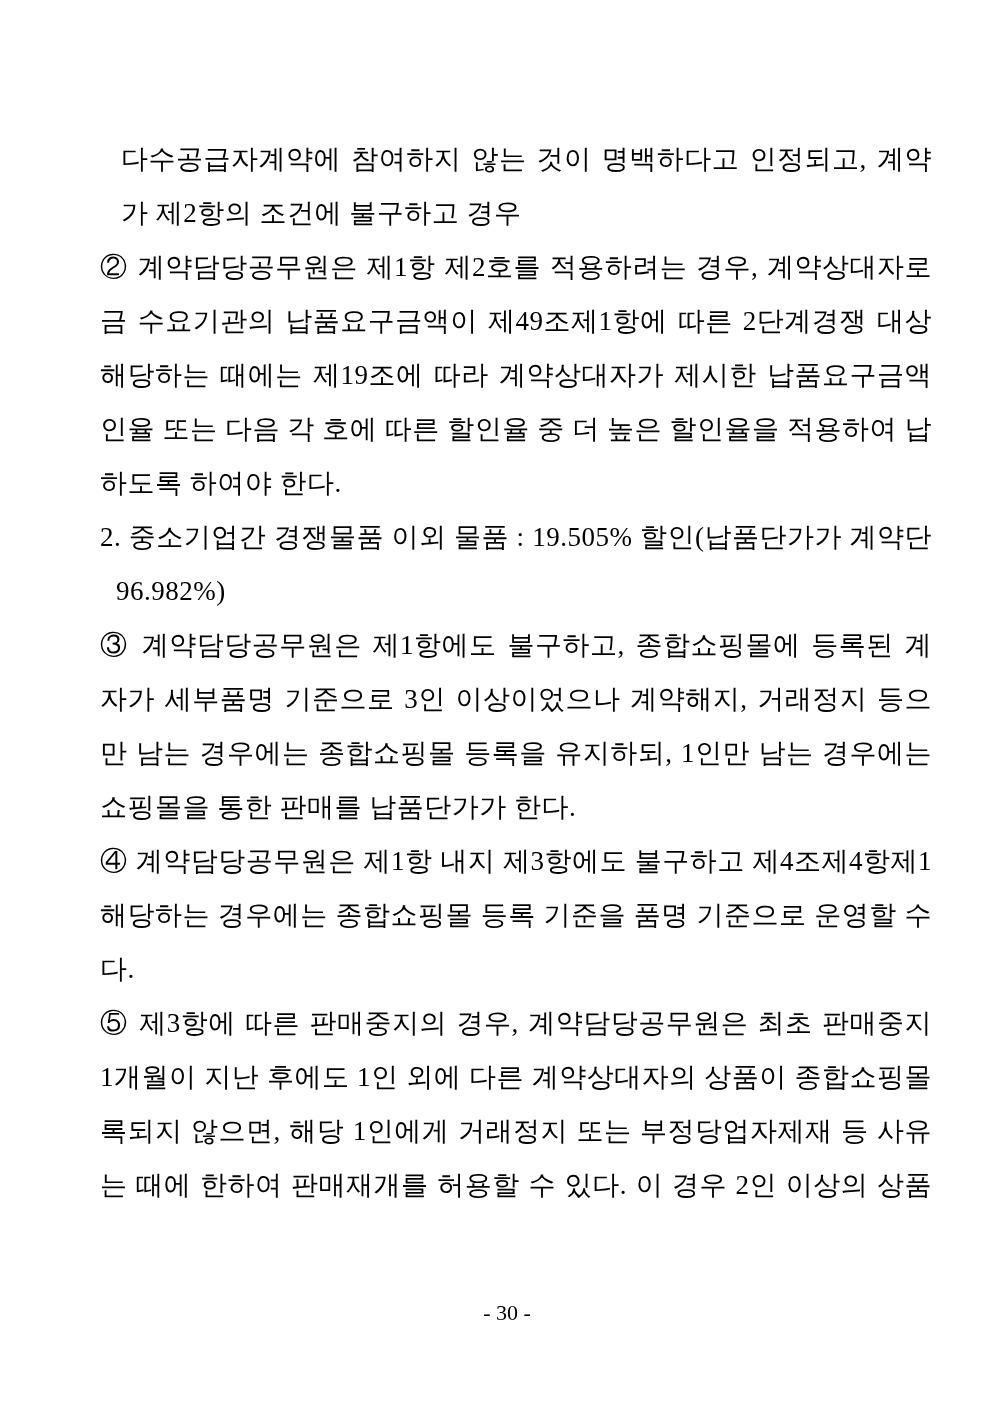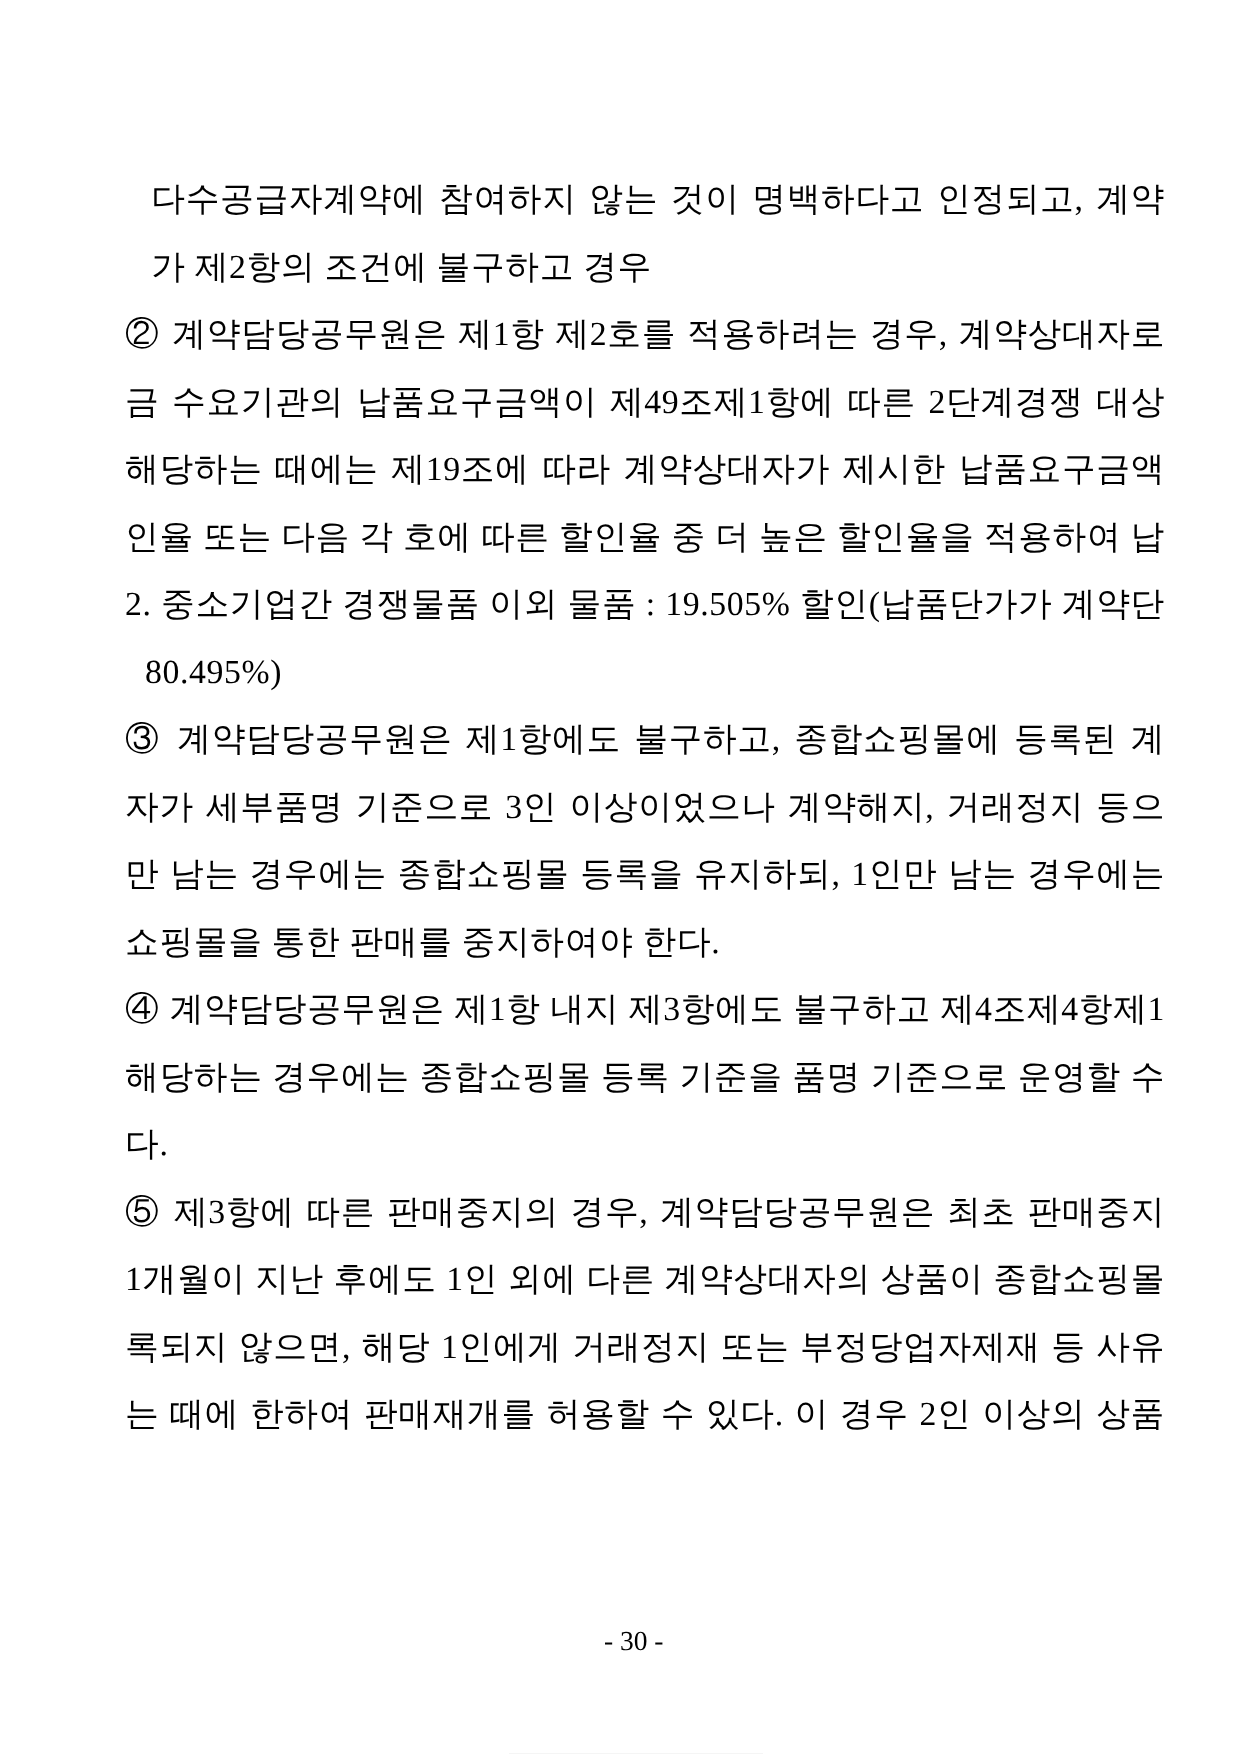--- a/index.html
+++ b/index.html
@@ -57,26 +57,27 @@
 
 <div class="page">
 
   <div class="body-text">
     <div class="line fill indent-lg">다수공급자계약에 참여하지 않는 것이 명백하다고 인정되고, 계약상대자</div>
     <div class="line indent-lg">가 제2항의 조건에 불구하고 경우</div>
     <div class="line fill">② 계약담당공무원은 제1항 제2호를 적용하려는 경우, 계약상대자로 하여</div>
     <div class="line fill">금 수요기관의 납품요구금액이 제49조제1항에 따른 2단계경쟁 대상금액에</div>
     <div class="line fill">해당하는 때에는 제19조에 따라 계약상대자가 제시한 납품요구금액별 할</div>
     <div class="line fill">인율 또는 다음 각 호에 따른 할인율 중 더 높은 할인율을 적용하여 납품</div>
+    <div class="line">하도록 하여야 한다.</div>
     <div class="line fill">2. 중소기업간 경쟁물품 이외 물품 : 19.505% 할인(납품단가가 계약단가의</div>
-    <div class="line indent-sm">80.495%)</div>
+    <div class="line indent-sm">96.982%)</div>
     <div class="line fill">③ 계약담당공무원은 제1항에도 불구하고, 종합쇼핑몰에 등록된 계약상대</div>
     <div class="line fill">자가 세부품명 기준으로 3인 이상이었으나 계약해지, 거래정지 등으로 2인</div>
     <div class="line fill">만 남는 경우에는 종합쇼핑몰 등록을 유지하되, 1인만 남는 경우에는 종합</div>
-    <div class="line">쇼핑몰을 통한 판매를 중지하여야 한다.</div>
+    <div class="line">쇼핑몰을 통한 판매를 납품단가가 한다.</div>
     <div class="line fill">④ 계약담당공무원은 제1항 내지 제3항에도 불구하고 제4조제4항제1호에</div>
     <div class="line fill">해당하는 경우에는 종합쇼핑몰 등록 기준을 품명 기준으로 운영할 수 있</div>
     <div class="line">다.</div>
     <div class="line fill">⑤ 제3항에 따른 판매중지의 경우, 계약담당공무원은 최초 판매중지일부터</div>
     <div class="line fill">1개월이 지난 후에도 1인 외에 다른 계약상대자의 상품이 종합쇼핑몰에 등</div>
     <div class="line fill">록되지 않으면, 해당 1인에게 거래정지 또는 부정당업자제재 등 사유가 없</div>
     <div class="line fill">는 때에 한하여 판매재개를 허용할 수 있다. 이 경우 2인 이상의 상품이 종</div>
   </div>
 
   <div class="page-footer">- 30 -</div>

